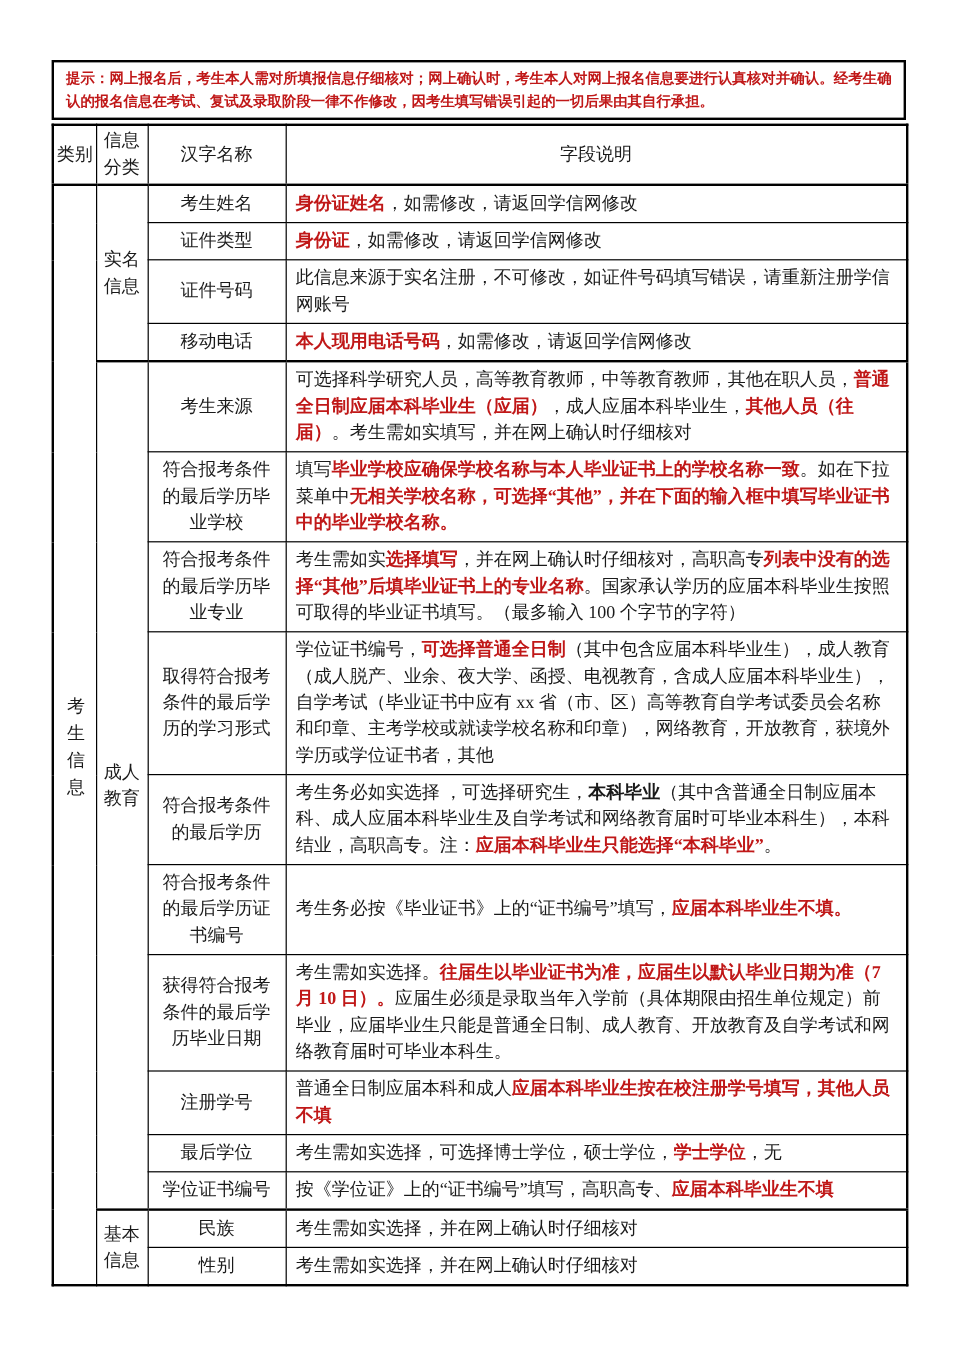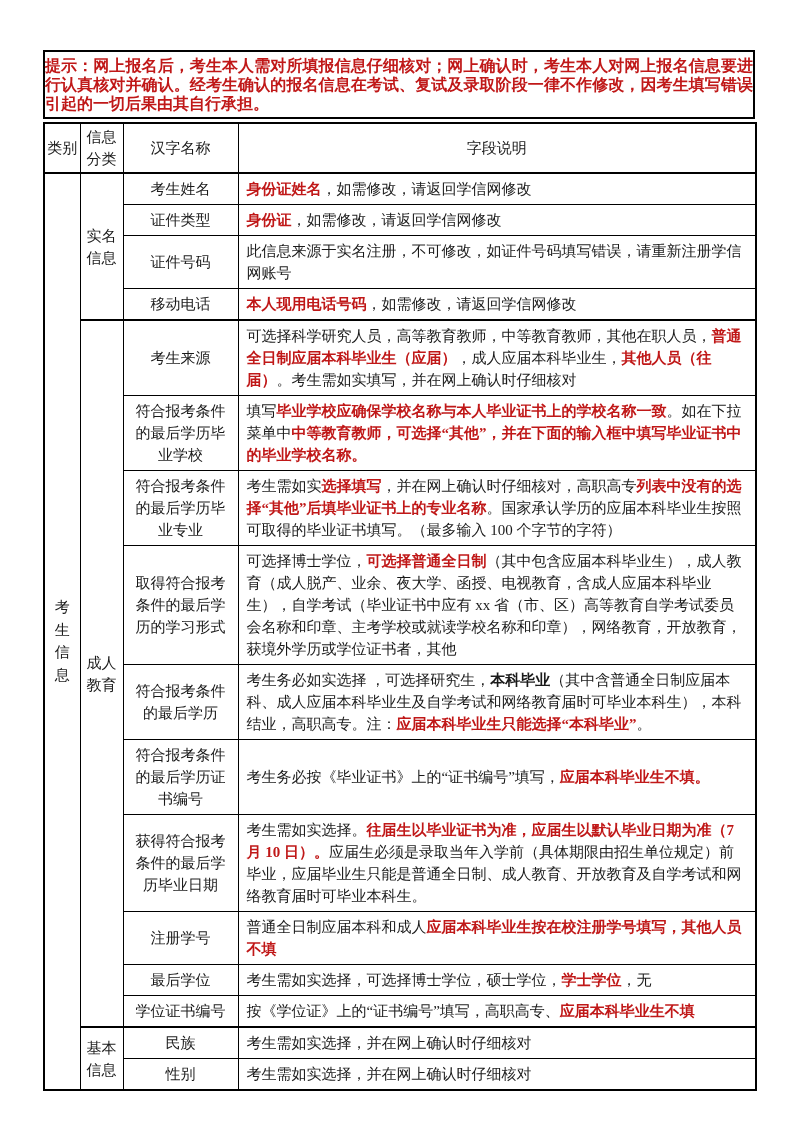--- a/index.html
+++ b/index.html
@@ -13,24 +13,24 @@
     font-family:"Liberation Serif","DejaVu Serif",serif;
     color:var(--ink);
     font-size:15px;
   }
   .page{
     width:712px;
     margin:50px 0 0 43px;
   }
   .notice{
     border:2px solid var(--line);
-    padding:4px 0;
+    padding:4px 10px;
     color:var(--red);
     font-weight:bold;
-    font-size:16px;
+    font-size:12px;
     line-height:19px;
     text-align:justify;
     margin-bottom:3px;
   }
   table.fields{
     width:712px;
     border-collapse:collapse;
     table-layout:fixed;
     border:2px solid var(--line);
   }
@@ -120,29 +120,29 @@
         <td class="fdesc"><span class="seg-red">本人现用电话号码</span><span>，如需修改，请返回学信网修改</span></td>
       </tr>
 
       <tr class="group-start">
         <td class="group" rowspan="10">成人教育</td>
         <td class="fname">考生来源</td>
         <td class="fdesc"><span>可选择科学研究人员，高等教育教师，中等教育教师，其他在职人员，</span><span class="seg-red">普通全日制应届本科毕业生（应届）</span><span>，成人应届本科毕业生，</span><span class="seg-red">其他人员（往届）</span><span>。考生需如实填写，并在网上确认时仔细核对</span></td>
       </tr>
       <tr>
         <td class="fname">符合报考条件的最后学历毕业学校</td>
-        <td class="fdesc"><span>填写</span><span class="seg-red">毕业学校应确保学校名称与本人毕业证书上的学校名称一致</span><span>。如在下拉菜单中</span><span class="seg-red">中等教育教师，可选择“其他”，并在下面的输入框中填写毕业证书中的毕业学校名称。</span></td>
+        <td class="fdesc"><span>填写</span><span class="seg-red">毕业学校应确保学校名称与本人毕业证书上的学校名称一致</span><span>。如在下拉菜单中</span><span class="seg-red">无相关学校名称，可选择“其他”，并在下面的输入框中填写毕业证书中的毕业学校名称。</span></td>
       </tr>
       <tr>
         <td class="fname">符合报考条件的最后学历毕业专业</td>
         <td class="fdesc"><span>考生需如实</span><span class="seg-red">选择填写</span><span>，并在网上确认时仔细核对，高职高专</span><span class="seg-red">列表中没有的选择“其他”后填毕业证书上的专业名称</span><span>。国家承认学历的应届本科毕业生按照可取得的毕业证书填写。（最多输入 100 个字节的字符）</span></td>
       </tr>
       <tr>
         <td class="fname">取得符合报考条件的最后学历的学习形式</td>
-        <td class="fdesc"><span>可选择博士学位，</span><span class="seg-red">可选择普通全日制</span><span>（其中包含应届本科毕业生），成人教育（成人脱产、业余、夜大学、函授、电视教育，含成人应届本科毕业生），自学考试（毕业证书中应有 xx 省（市、区）高等教育自学考试委员会名称和印章、主考学校或就读学校名称和印章），网络教育，开放教育，获境外学历或学位证书者，其他</span></td>
+        <td class="fdesc"><span>学位证书编号，</span><span class="seg-red">可选择普通全日制</span><span>（其中包含应届本科毕业生），成人教育（成人脱产、业余、夜大学、函授、电视教育，含成人应届本科毕业生），自学考试（毕业证书中应有 xx 省（市、区）高等教育自学考试委员会名称和印章、主考学校或就读学校名称和印章），网络教育，开放教育，获境外学历或学位证书者，其他</span></td>
       </tr>
       <tr>
         <td class="fname">符合报考条件的最后学历</td>
         <td class="fdesc"><span>考生务必如实选择 ，可选择研究生，</span><span class="seg-bold">本科毕业</span><span>（其中含普通全日制应届本科、成人应届本科毕业生及自学考试和网络教育届时可毕业本科生），本科结业，高职高专。注：</span><span class="seg-red">应届本科毕业生只能选择“本科毕业”</span><span>。</span></td>
       </tr>
       <tr>
         <td class="fname">符合报考条件的最后学历证书编号</td>
         <td class="fdesc"><span>考生务必按《毕业证书》上的“证书编号”填写，</span><span class="seg-red">应届本科毕业生不填。</span></td>
       </tr>
       <tr>

